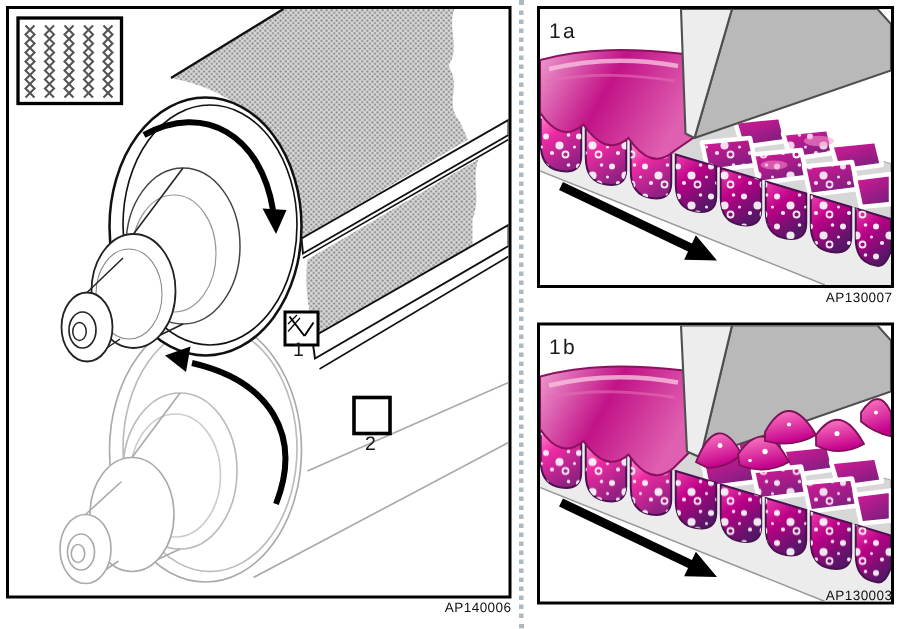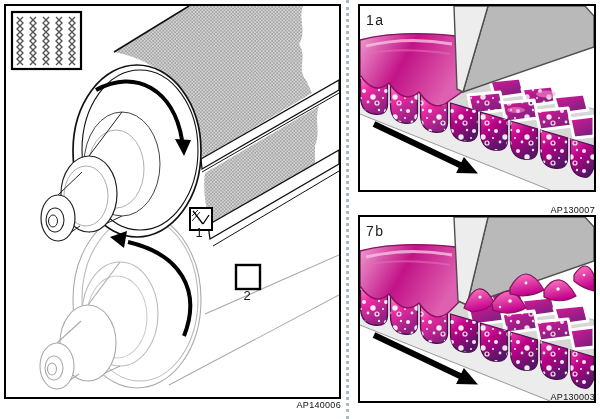--- a/index.html
+++ b/index.html
@@ -6,21 +6,21 @@
   .stage{position:relative;width:600px;height:419px;background:#fff;overflow:hidden;
          font-family:"Liberation Sans",sans-serif;}
   .panel{position:absolute;background:#fff;border:2px solid #000;box-sizing:content-box;}
   .panel-main{left:4px;top:4px;width:333px;height:391px;}
   .panel-a{left:358px;top:4px;width:234px;height:184px;}
   .panel-b{left:358px;top:215px;width:234px;height:184px;}
   .divider{position:absolute;left:346px;top:0;width:0;height:419px;
            border-left:3px dotted #adb9c0;}
   .caption{position:absolute;font-size:9px;color:#111;letter-spacing:0.3px;}
   .cap-main{top:400px;right:259px;}
-  .cap-a{top:205px;right:5px;}
+  .cap-a{top:193px;right:5px;}
   .cap-b{top:392px;right:5px;}
   .detail-label{position:absolute;font-size:14px;color:#1a1a1a;letter-spacing:1.5px;}
   .lbl-a{left:366px;top:12px;text-align:right;}
   .lbl-b{left:366px;top:223px;}
   .callout-label{position:absolute;font-size:13px;color:#1a1a1a;width:16px;text-align:center;}
   .lbl-1{left:191px;top:225px;}
   .lbl-2{left:239px;top:288px;}
   svg{display:block;}
 </style>
 </head>
@@ -298,17 +298,17 @@
     </svg>
   </div>
 
   <div class="divider"></div>
 
   <span class="caption cap-main">AP140006</span>
   <span class="caption cap-a">AP130007</span>
   <span class="caption cap-b">AP130003</span>
 
   <span class="detail-label lbl-a">1a</span>
-  <span class="detail-label lbl-b">7b</span>
+  <span class="detail-label lbl-b">1b</span>
 
   <span class="callout-label lbl-1">1</span>
   <span class="callout-label lbl-2">2</span>
 </div>
 
 </body></html>

